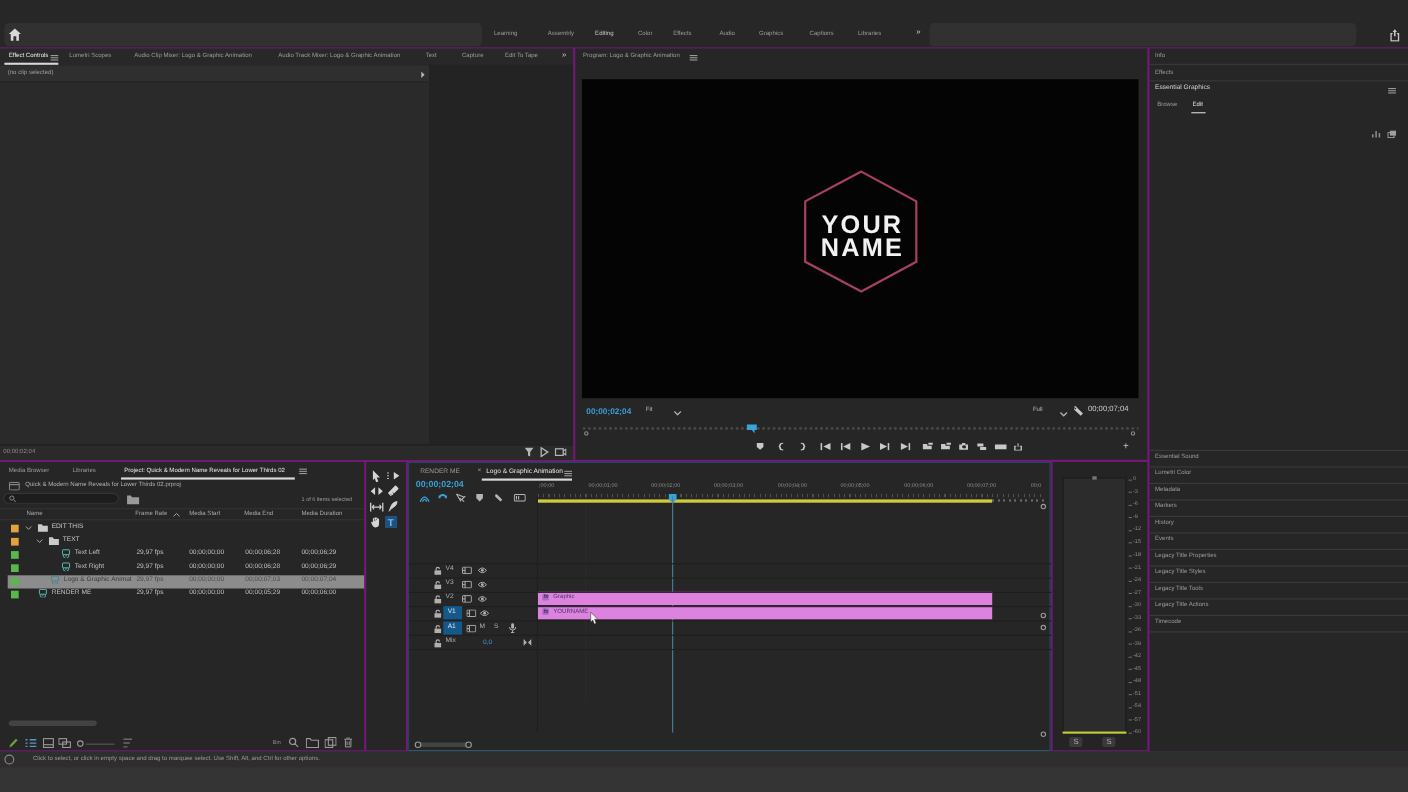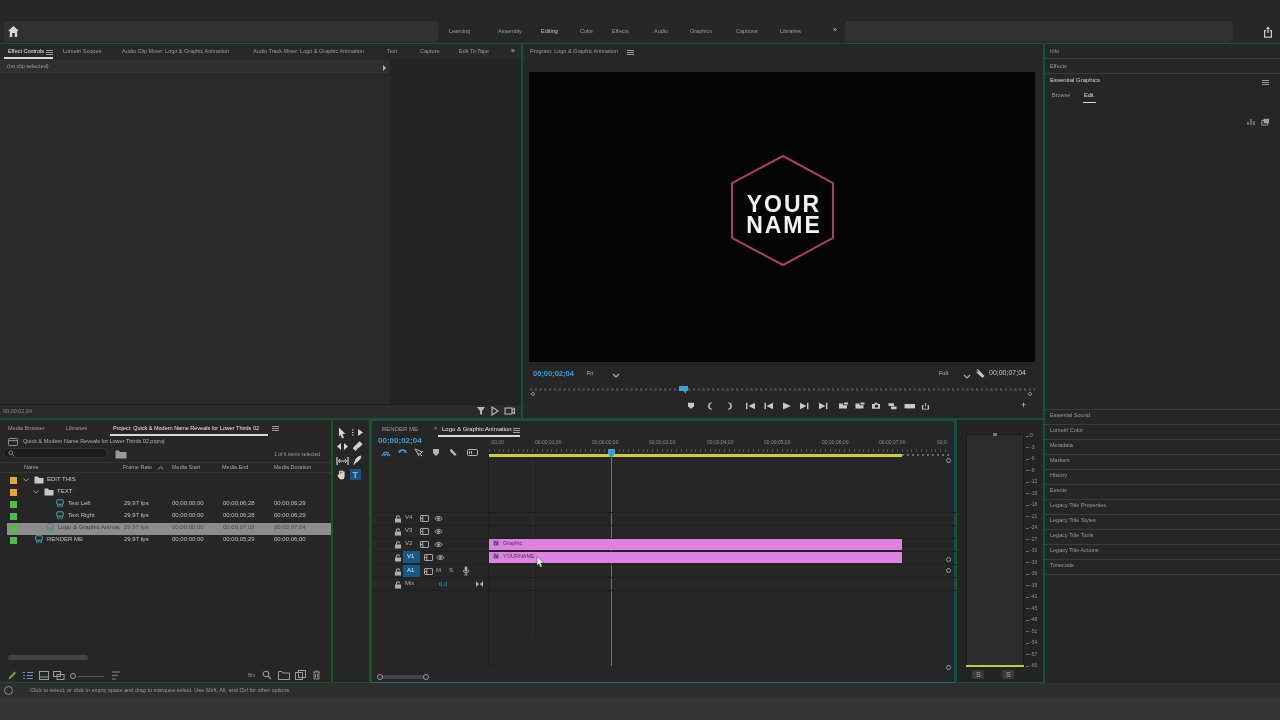--- a/index.html
+++ b/index.html
@@ -1,18 +1,18 @@
 <!DOCTYPE html>
 <html><head>
 <meta charset="utf-8">
 <style>
 * { margin:0; padding:0; box-sizing:border-box; }
 html,body { width:1280px; height:720px; background:#191919; overflow:hidden; }
 body { font-family:"Liberation Sans", sans-serif; -webkit-font-smoothing:antialiased; }
-#app { position:absolute; top:0; left:0; width:1280px; height:720px; background:#14532d; }
+#app { position:absolute; top:0; left:0; width:1280px; height:720px; background:#701a75; }
 .abs { position:absolute; }
 .txt { position:absolute; white-space:nowrap; color:#9b9b9b; }
 .panel { position:absolute; background:#262626; }
 .sep { position:absolute; background:#3a3a3a; height:1px; }
 </style>
 </head>
 <body>
 <div id="app">
 
 <div class="abs" id="hdr" style="left:0;top:0;width:1280px;height:43px;background:#272727;"></div>

